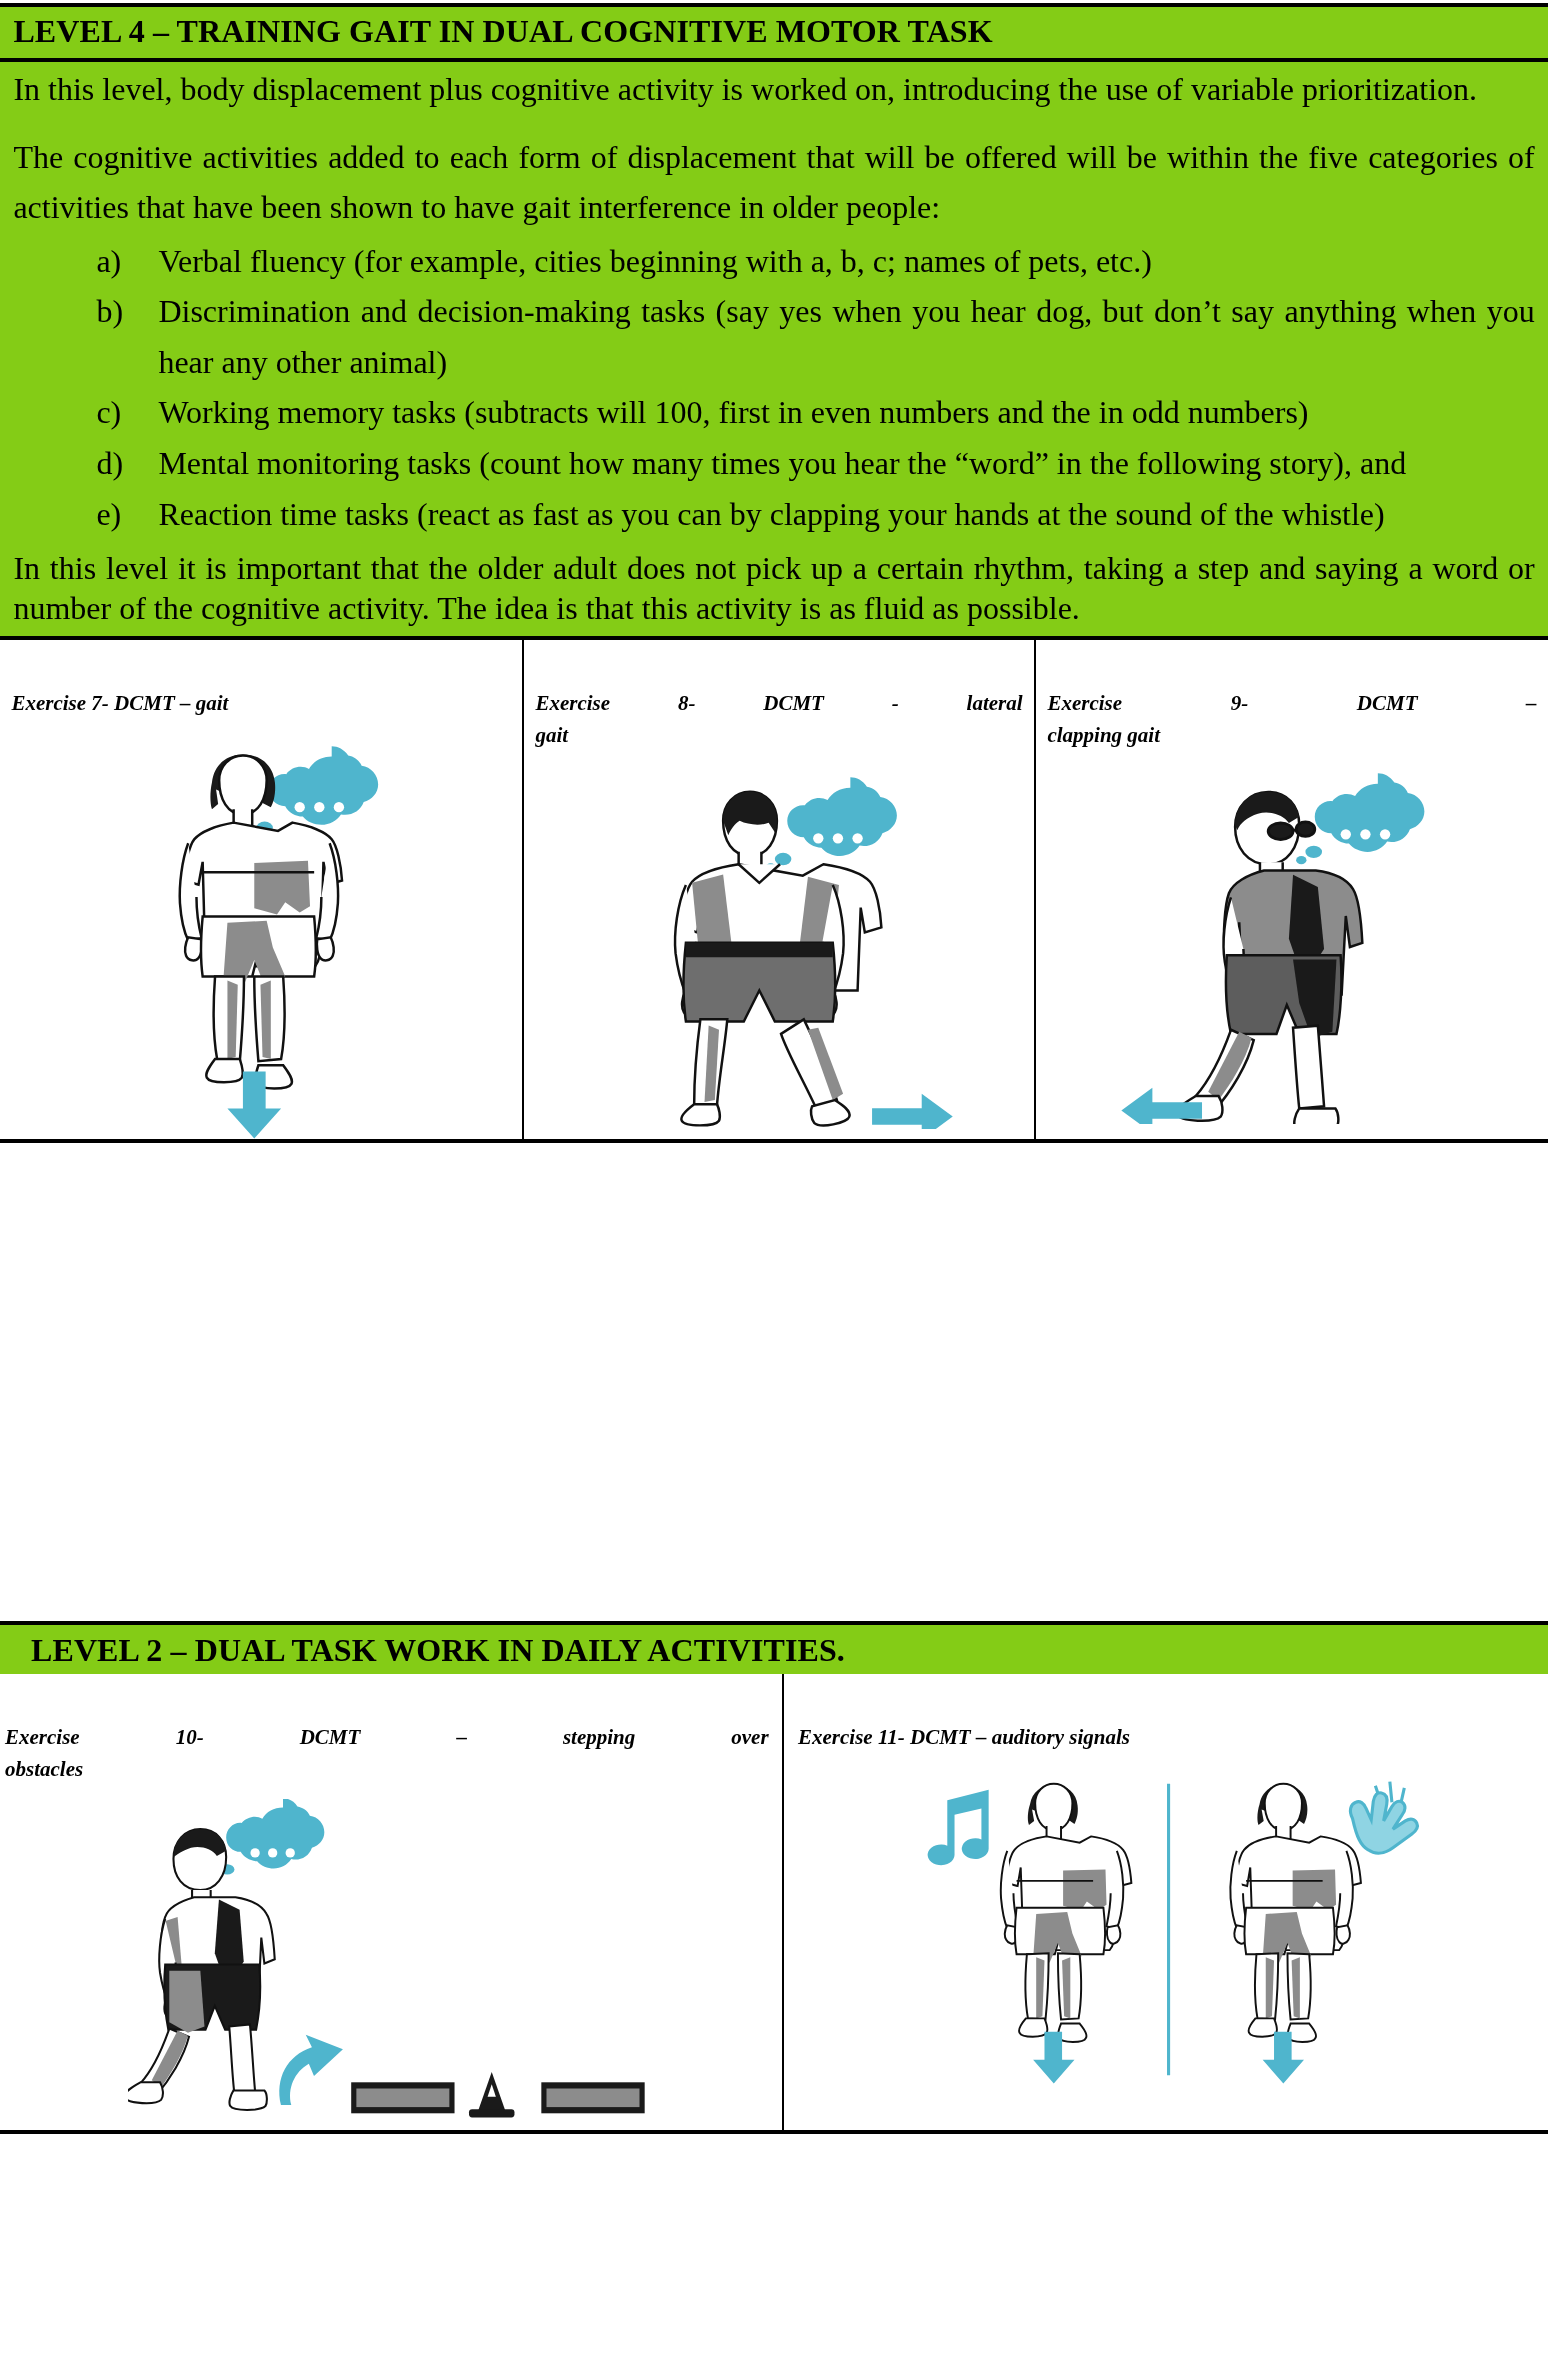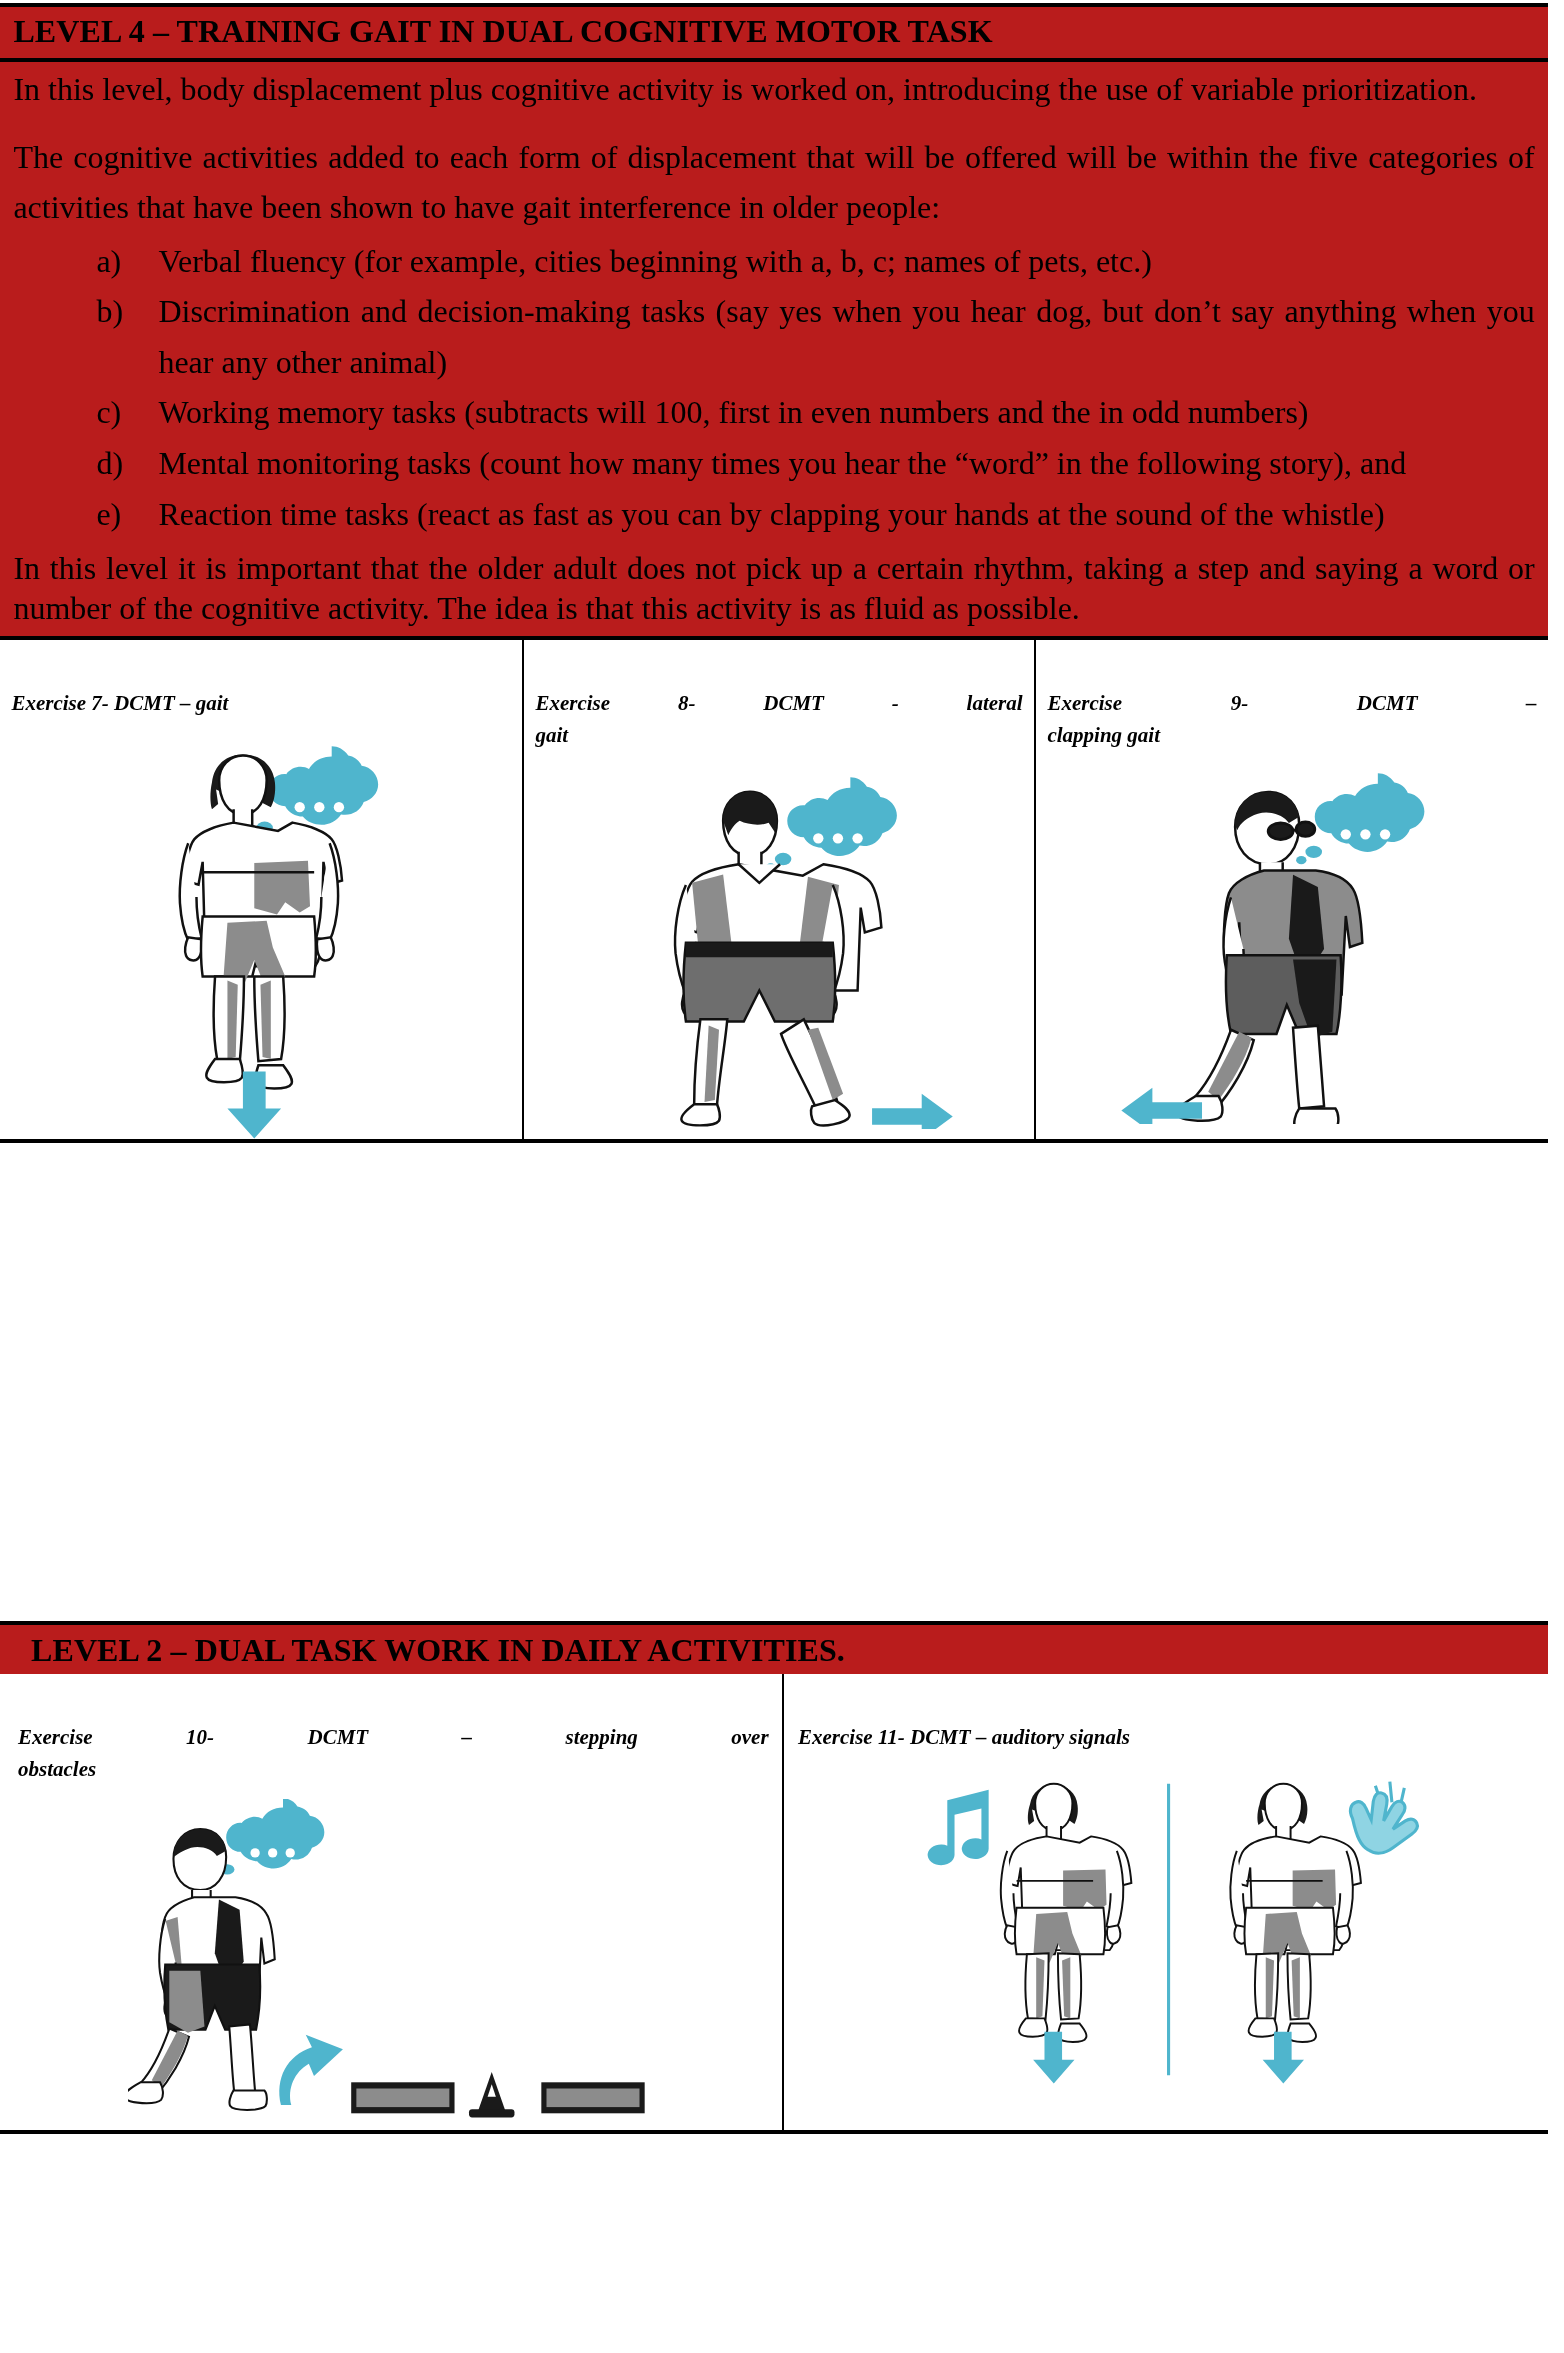--- a/index.html
+++ b/index.html
@@ -33,21 +33,21 @@
     table-layout: fixed;
   }
 
   .cell {
     border: 0;
     padding: 0;
     vertical-align: top;
   }
 
   .tinted {
-    background: #b91c1c;
+    background: #84cc16;
   }
   .plain {
     background: #ffffff;
   }
 
   .rule-top    { border-top: 4.7px solid #000; }
   .rule-bottom { border-bottom: 4.7px solid #000; }
   .vrule-right { border-right: 2.6px solid #000; }
 
   
@@ -348,21 +348,21 @@
       <tr>
         <td class="cell tinted rule-top" colspan="2">
           <div class="lvl-head" style="padding:7.2px 13.4px 5.2px 31px">LEVEL 2 – DUAL TASK WORK IN DAILY ACTIVITIES.</div>
         </td>
       </tr>
 
 
       <tr>
 
         <td class="cell plain vrule-right rule-bottom">
-          <div class="ex-title" style="padding-left:18px;padding-right:13.4px">
+          <div class="ex-title" style="padding-left:5px;padding-right:13.4px">
             <span class="just-line">Exercise 10- DCMT – stepping over</span>
             <span>obstacles</span>
           </div>
 
           <div class="fig-wrap">
             <svg class="fig-svg" width="527" height="331" viewBox="0 0 510 320" style="margin-top:12.4px">
               <g>
                 <path fill="#4fb5cd" d="M150 8c-9 0-16 4-20 11-6-4-15-2-20 4-8-1-15 6-15 14 0 8 6 14 14 14 3 5 9 9 16 9 4 5 10 7 16 7 7 0 13-3 17-9 8 2 17-2 20-11 7-2 12-8 12-15 0-8-6-15-14-16-2-5-7-8-12-9-3-5-9-8-14-8z"></path>
                 <circle cx="123" cy="52" r="4.5" fill="#fff"></circle>
                 <circle cx="140" cy="52" r="4.5" fill="#fff"></circle>

